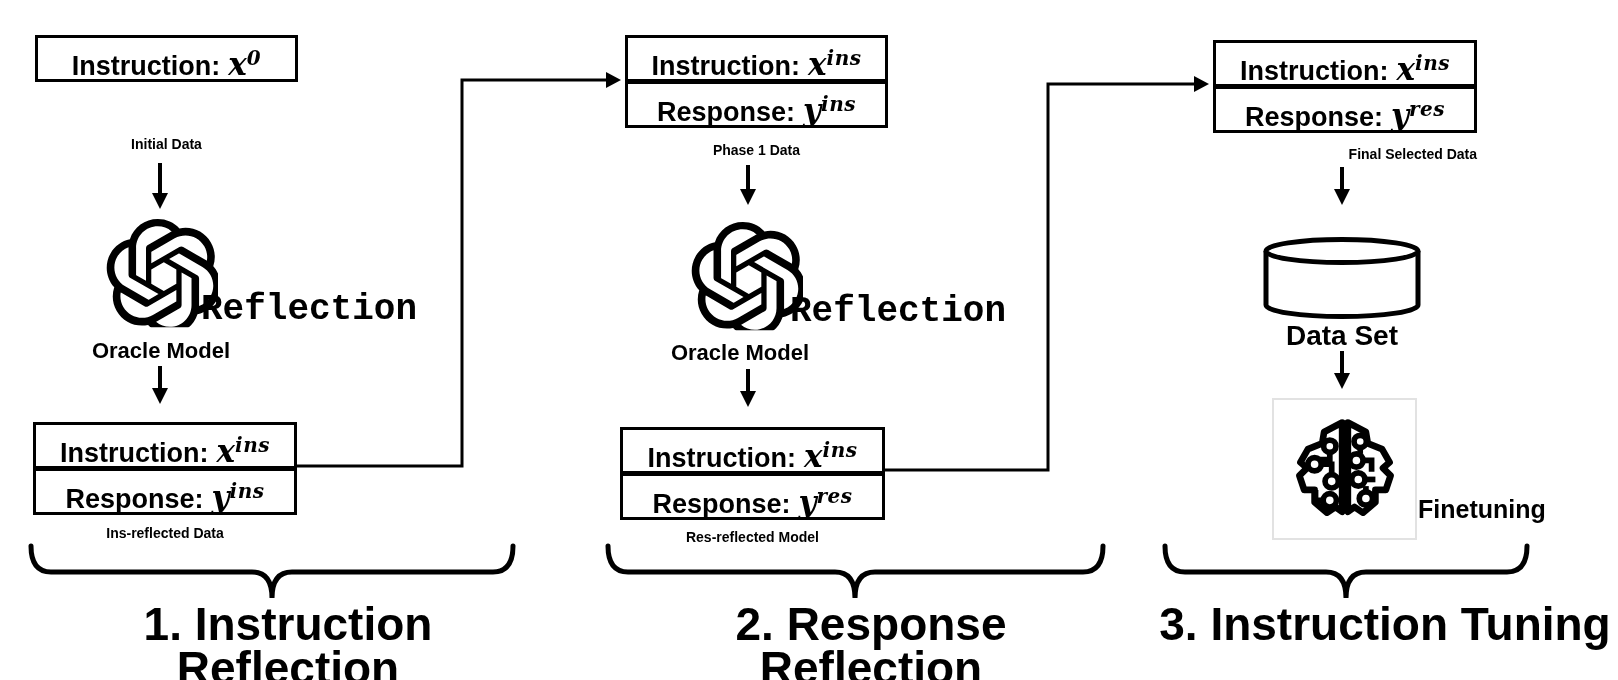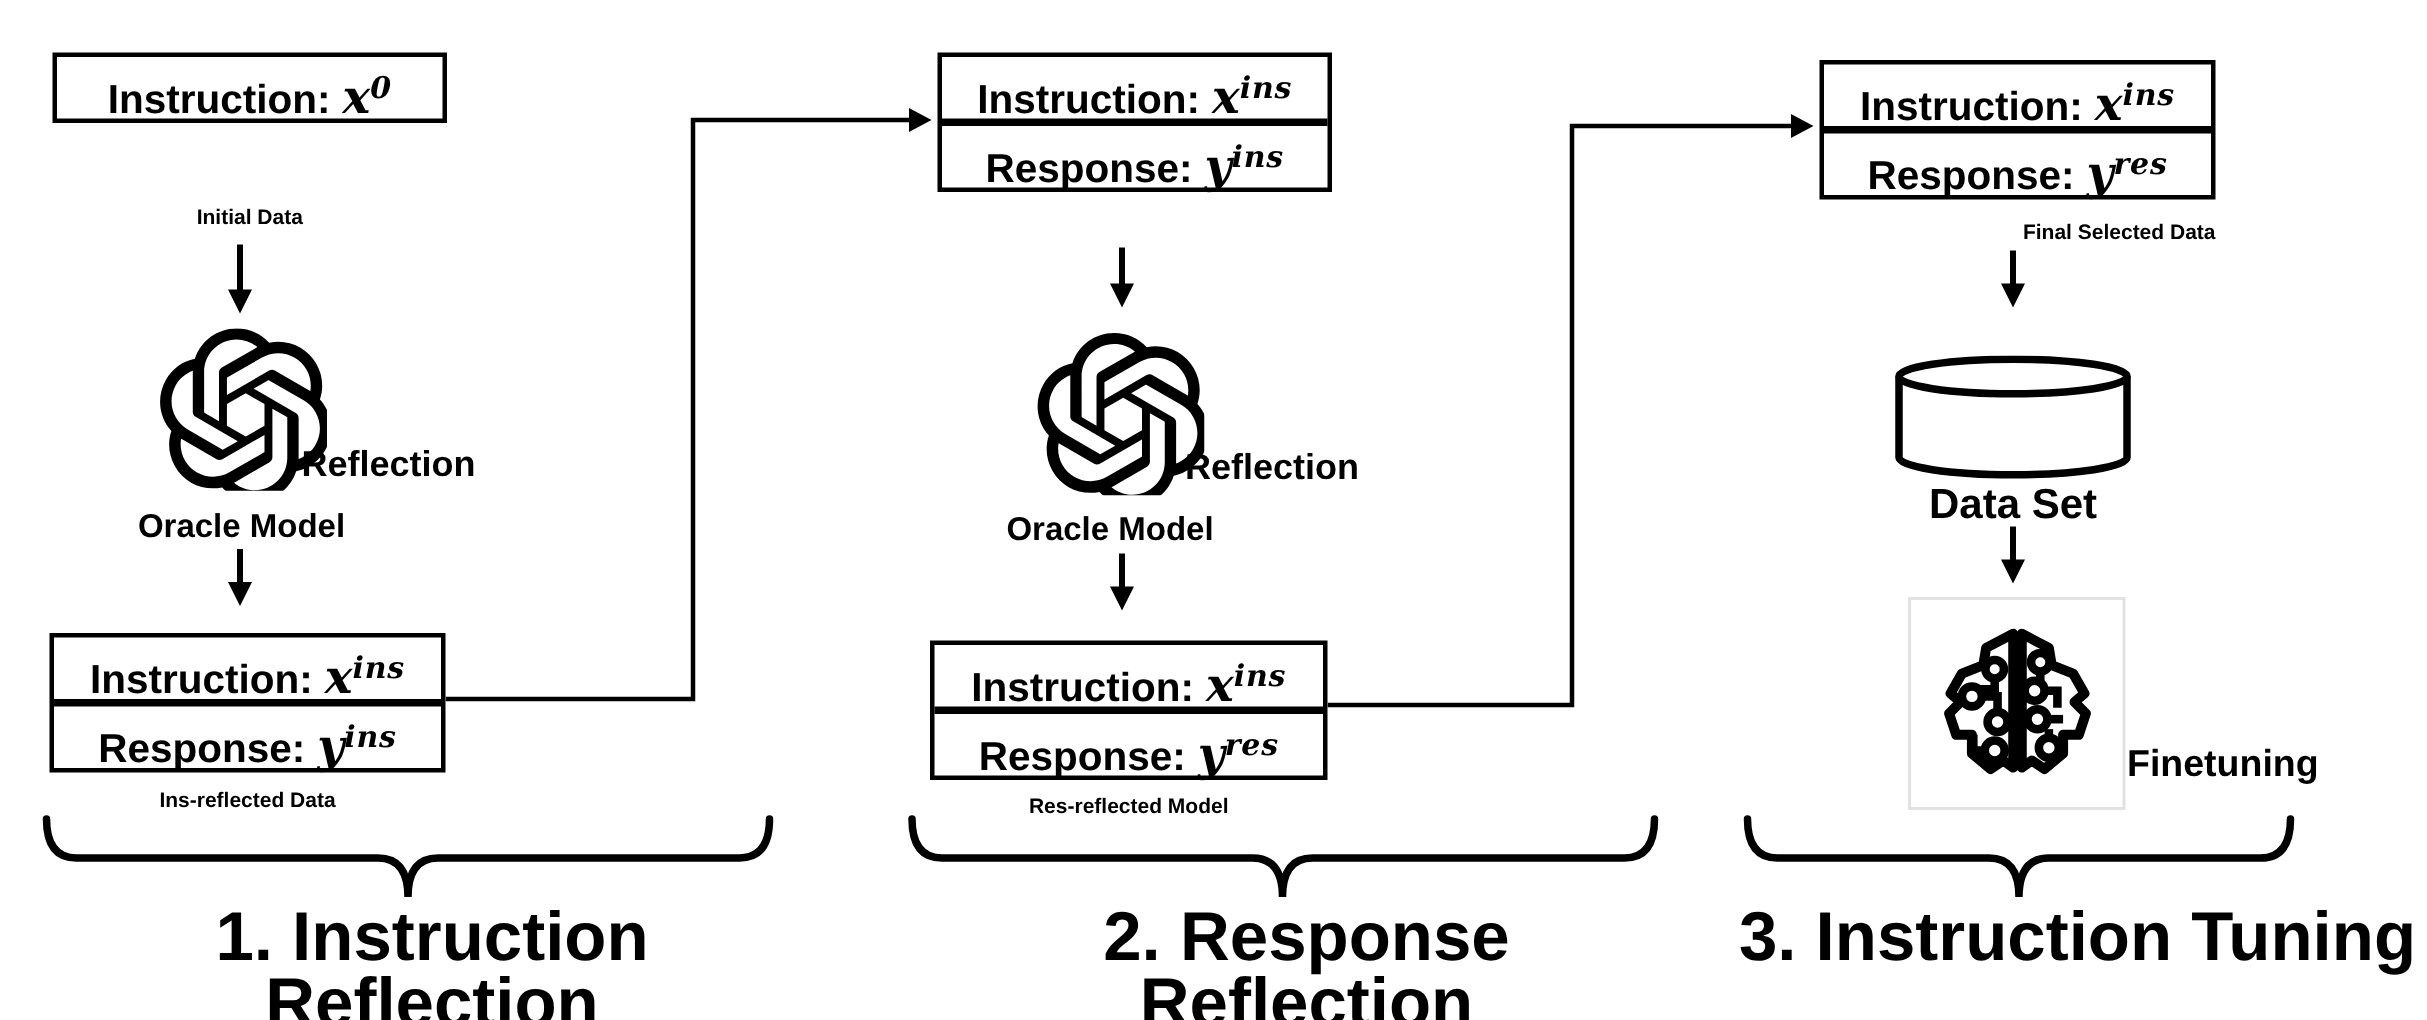--- a/index.html
+++ b/index.html
@@ -9,21 +9,21 @@
   .overlay{position:absolute;left:0;top:0;width:1618px;height:680px;}
   .stack-box{position:absolute;box-sizing:border-box;border:3px solid #000;background:#fff;}
   .stack-row{height:41px;line-height:41px;text-align:center;font-weight:bold;font-size:27px;white-space:nowrap;}
   .stack-row + .stack-row{border-top:5px solid #000;}
   .mvar{font-family:"DejaVu Serif","Liberation Serif",serif;font-style:italic;font-weight:bold;
         font-size:31px;margin-left:8px;}
   .msup{font-family:"DejaVu Serif","Liberation Serif",serif;font-style:italic;font-weight:bold;
         font-size:20px;vertical-align:10px;letter-spacing:0.5px;}
   .caption{position:absolute;text-align:center;font-weight:bold;font-size:14px;line-height:26px;}
   .caption-lg{position:absolute;text-align:center;font-weight:bold;font-size:28px;line-height:28px;}
-  .reflection{position:absolute;font-weight:bold;font-size:24px;line-height:38px;}
+  .reflection{position:absolute;font-weight:bold;font-size:36px;line-height:38px;font-family:Liberation Mono, monospace;}
   .fine-label{position:absolute;font-weight:bold;font-size:25px;line-height:40px;}
   .stage-label{position:absolute;text-align:center;font-weight:bold;font-size:46px;line-height:44px;}
   .chipbox{position:absolute;box-sizing:border-box;background:#fff;border:2px solid #e2e2e2;
            display:flex;align-items:center;justify-content:center;}
   svg{display:block;}
 </style>
 </head>
 <body>
 
 <div class="canvas">
@@ -89,20 +89,21 @@
   <div class="stage-label" style="left:38px;top:602px;width:500px;">1. Instruction Reflection</div>
 
   <div class="stack-box" style="left:625px;top:35px;width:263px;">
     <div class="stack-row">
       <span>Instruction:</span><span class="mvar">x</span><span class="msup">ins</span>
     </div>
     <div class="stack-row">
       <span>Response:</span><span class="mvar">y</span><span class="msup">ins</span>
     </div>
   </div>
+  <div class="caption" style="left:625px;top:137px;width:263px;">Phase 1 Data</div>
 
   <svg class="abs" style="left:691px;top:220px;" width="112" height="112" viewBox="0 0 310 300">
       <use href="#openai-mark"></use>
     </svg>
   <div class="reflection" style="left:790px;top:293px;">Reflection</div>
   <div class="caption" style="left:620px;top:340px;width:240px;font-size:22px;">Oracle Model</div>
 
   <div class="stack-box" style="left:620px;top:427px;width:265px;">
     <div class="stack-row">
       <span>Instruction:</span><span class="mvar">x</span><span class="msup">ins</span>

